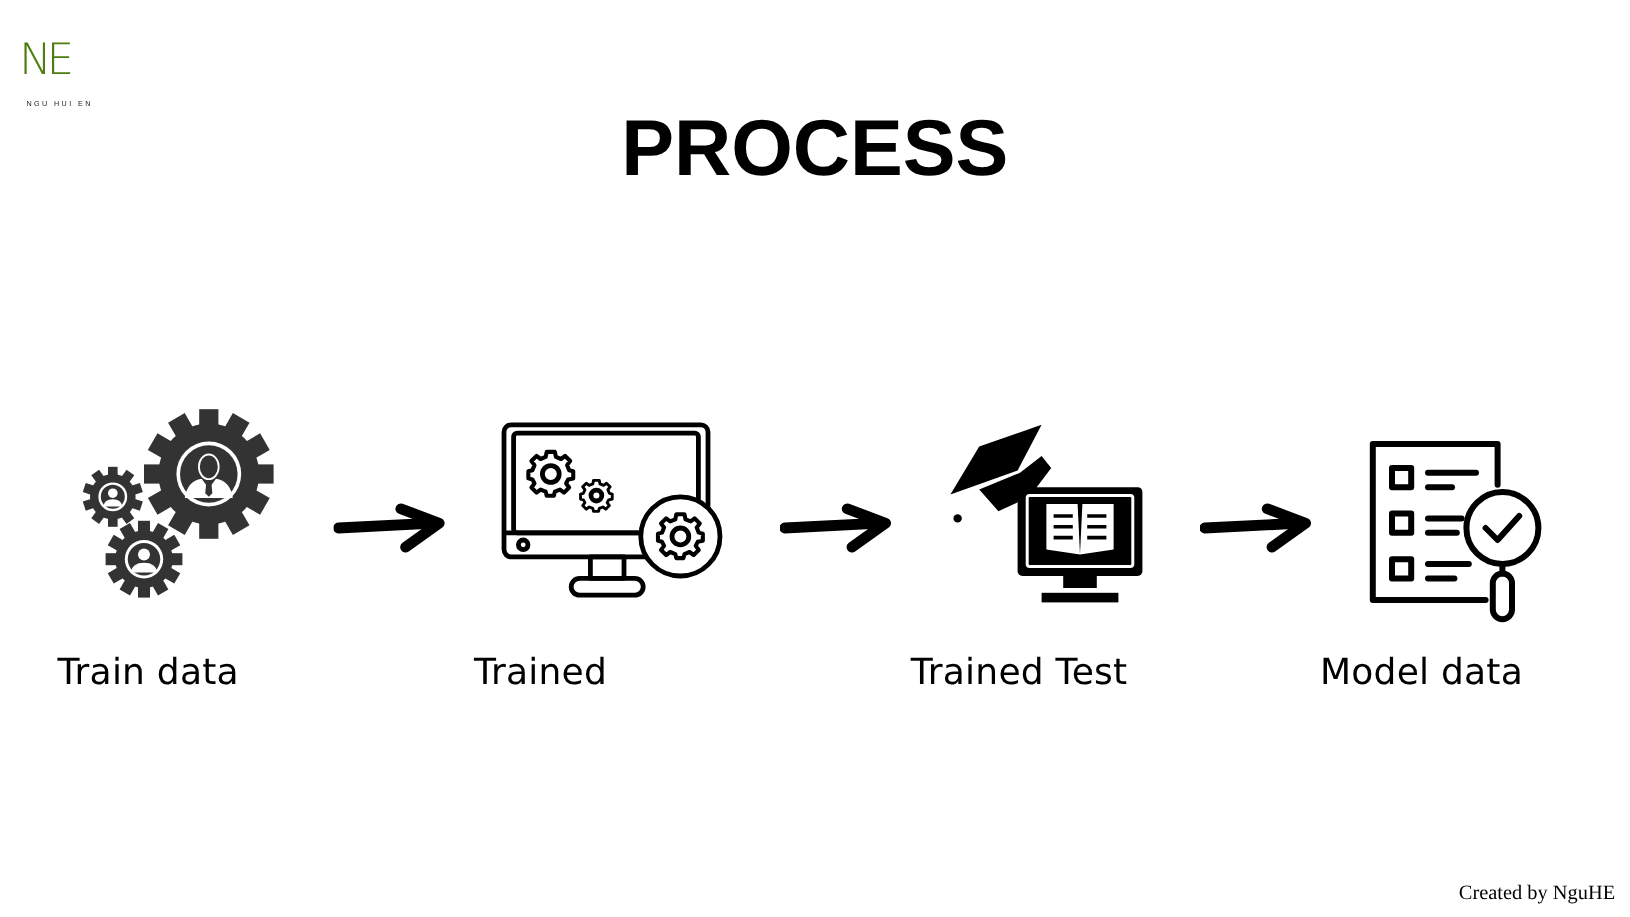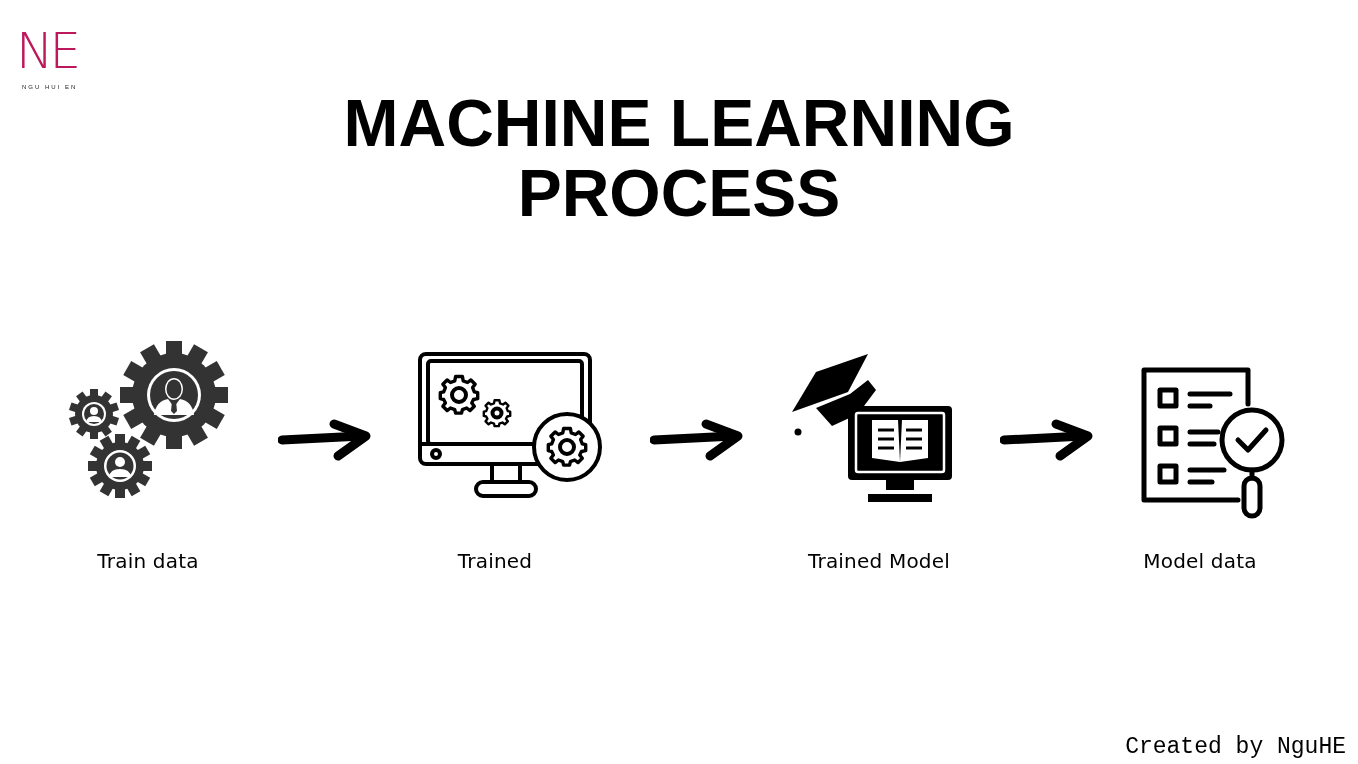--- a/index.html
+++ b/index.html
@@ -1,46 +1,45 @@
 <!DOCTYPE html>
 <html><head>
 <meta charset="utf-8">
 <style>
   html, body { margin: 0; padding: 0; background: #ffffff; }
   body { width: 1358px; height: 764px; position: relative; overflow: hidden;
          font-family: "Liberation Sans", "DejaVu Sans", sans-serif; color: #000; }
 
   .logo { position: absolute; left: 14px; top: 24px; width: 80px; height: 70px; }
   .logo-mark { position: absolute; left: 2px; top: 0; font-family: "DejaVu Sans", sans-serif;
-               font-weight: 200; font-size: 50px; letter-spacing: -4px; line-height: 54px; color: #be185d; }
+               font-weight: 200; font-size: 36px; letter-spacing: -4px; line-height: 54px; color: #4d7c0f; }
   .logo-sub { position: absolute; left: 8px; top: 60px; font-size: 6px; letter-spacing: 2px; color: #222; white-space: nowrap; }
 
   .title { position: absolute; left: 0; width: 100%; top: 88px; text-align: center;
            font-family: "Liberation Sans", sans-serif; font-weight: 700; font-size: 66px;
            line-height: 70px; letter-spacing: 0px; }
   .title span { display: block; }
 
   .icon { position: absolute; }
   .arrow { position: absolute; }
 
-  .label { position: absolute; top: 543px; font-size: 20px; line-height: 36px; text-align: center;
+  .label { position: absolute; top: 543px; font-size: 30px; line-height: 36px; 
            font-family: "DejaVu Sans", sans-serif; font-weight: 400; letter-spacing: 0.2px; white-space: nowrap; }
 
-  .credit { position: absolute; right: 12px; top: 734px; font-size: 23px; font-family: Liberation Mono, monospace; white-space: nowrap; }
+  .credit { position: absolute; right: 12px; top: 734px; font-size: 17px; font-family: Liberation Serif, serif; white-space: nowrap; }
 </style>
 </head>
 <body>
 
 <div class="logo">
   <div class="logo-mark">NE</div>
   <div class="logo-sub">NGU HUI EN</div>
 </div>
 
 <div class="title">
-  <span>MACHINE LEARNING</span>
   <span>PROCESS</span>
 </div>
 
 <svg class="icon" style="left:66px;top:340px" width="166" height="160" viewBox="0 0 166 160">
   <defs>
     <g id="gearBig">
       <circle r="40" fill="#333"></circle>
     </g>
   </defs>
 
@@ -190,16 +189,16 @@
     <line x1="52" y1="116" x2="74" y2="116"></line>
     <circle cx="114" cy="74" r="30" fill="#fff"></circle>
     <path d="M100,74 L110,84 L128,64"></path>
     <line x1="114" y1="104" x2="114" y2="112"></line>
     <rect x="106" y="112" width="16" height="38" rx="8"></rect>
   </g>
 </svg>
 
 <div class="label" style="left:48px;width:200px">Train data</div>
 <div class="label" style="left:395px;width:200px">Trained</div>
-<div class="label" style="left:759px;width:240px">Trained Model</div>
+<div class="label" style="left:759px;width:240px">Trained Test</div>
 <div class="label" style="left:1100px;width:200px">Model data</div>
 
 <div class="credit">Created by NguHE</div>
 
 </body></html>

